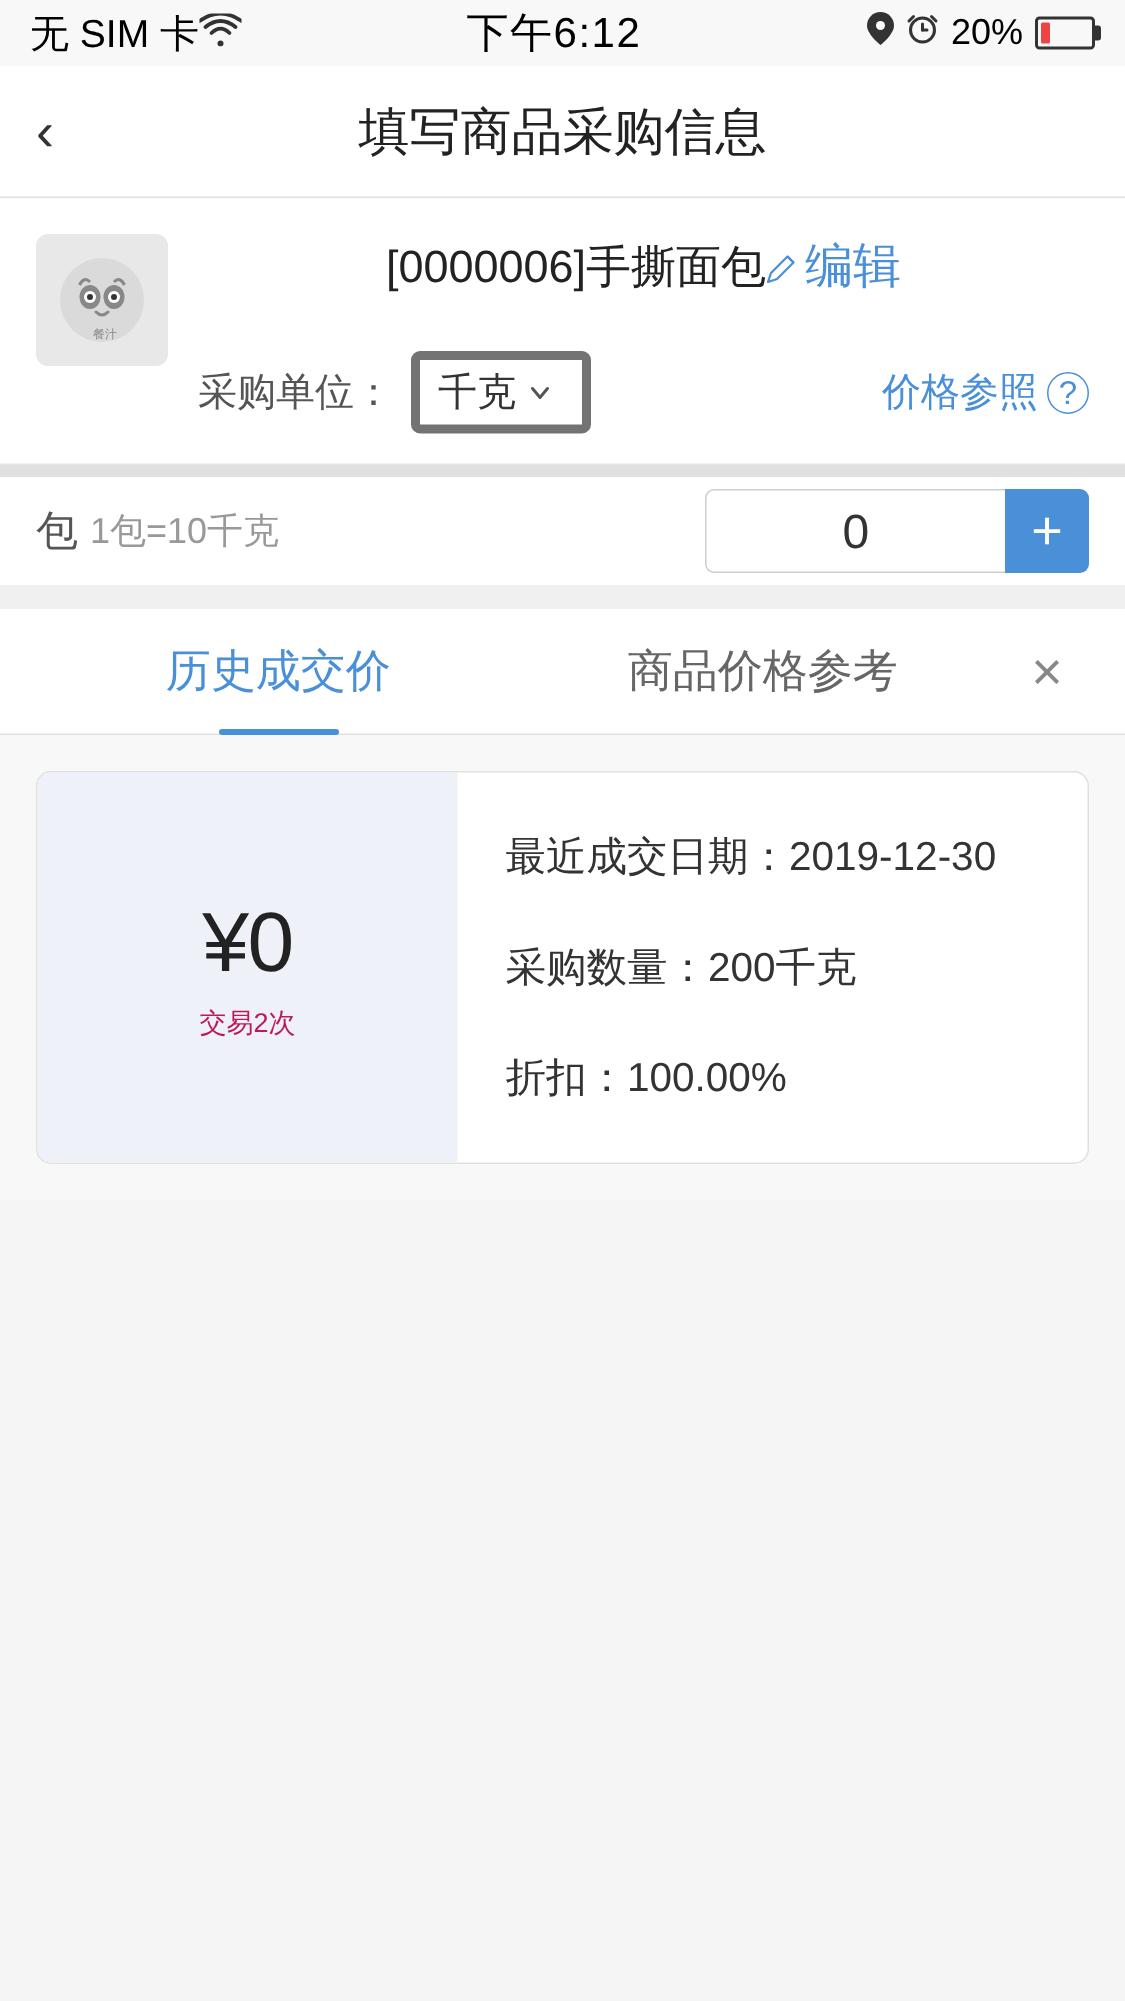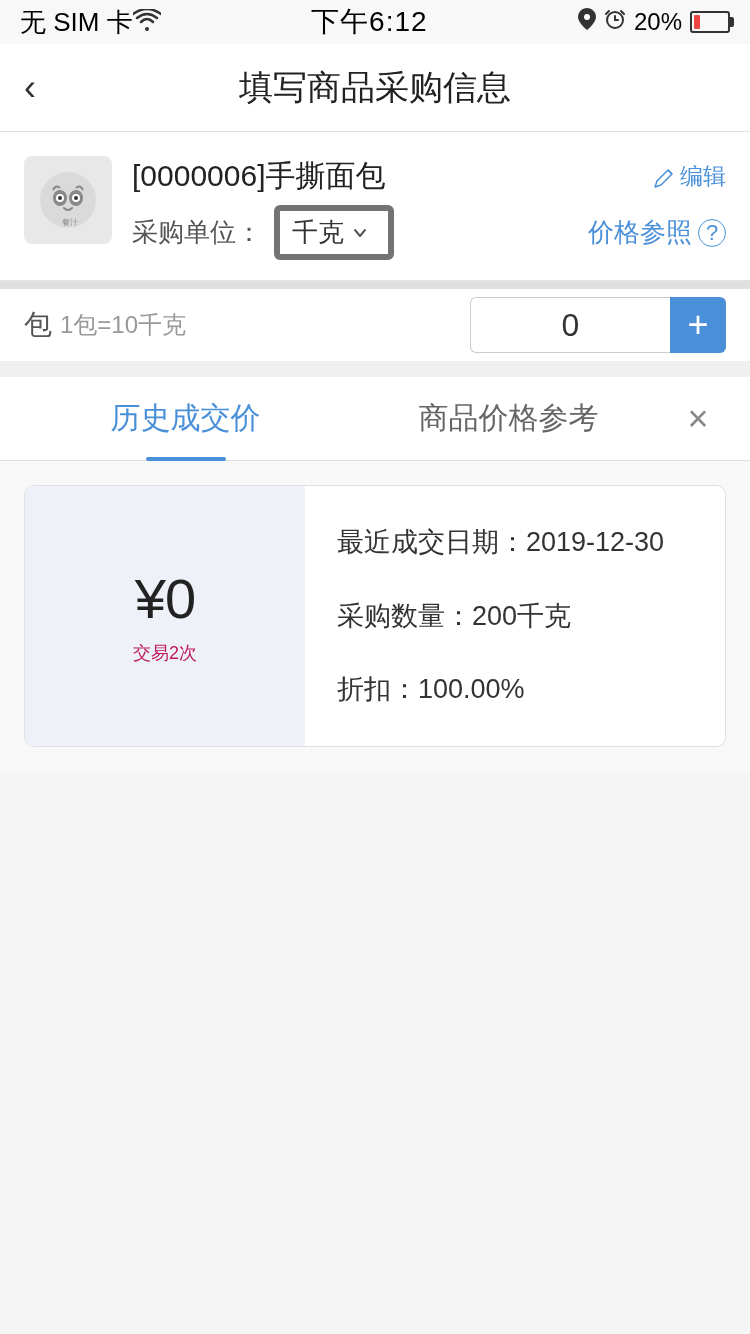--- a/index.html
+++ b/index.html
@@ -119,31 +119,31 @@
     .owl-logo {
       width: 60px;
       height: 60px;
     }
     .product-info {
       flex: 1;
     }
     .product-name-row {
       display: flex;
       align-items: center;
-      justify-content: space-between;
-      margin-bottom: 8px;
+      justify-content: center;
+      margin-bottom: 34px;
     }
     .product-name {
       font-size: 30px;
       color: #222;
       font-weight: 500;
     }
     .edit-link {
       color: #4a90d9;
-      font-size: 23px;
+      font-size: 32px;
       display: flex;
       align-items: center;
       gap: 4px;
       cursor: pointer;
     }
     .product-unit-row {
       display: flex;
       align-items: center;
       justify-content: space-between;
     }

